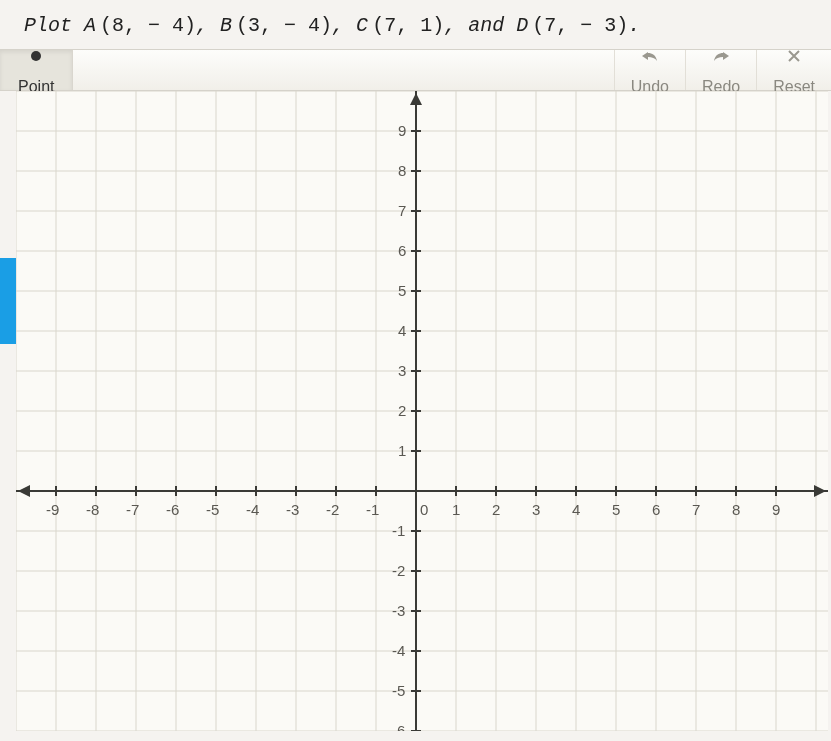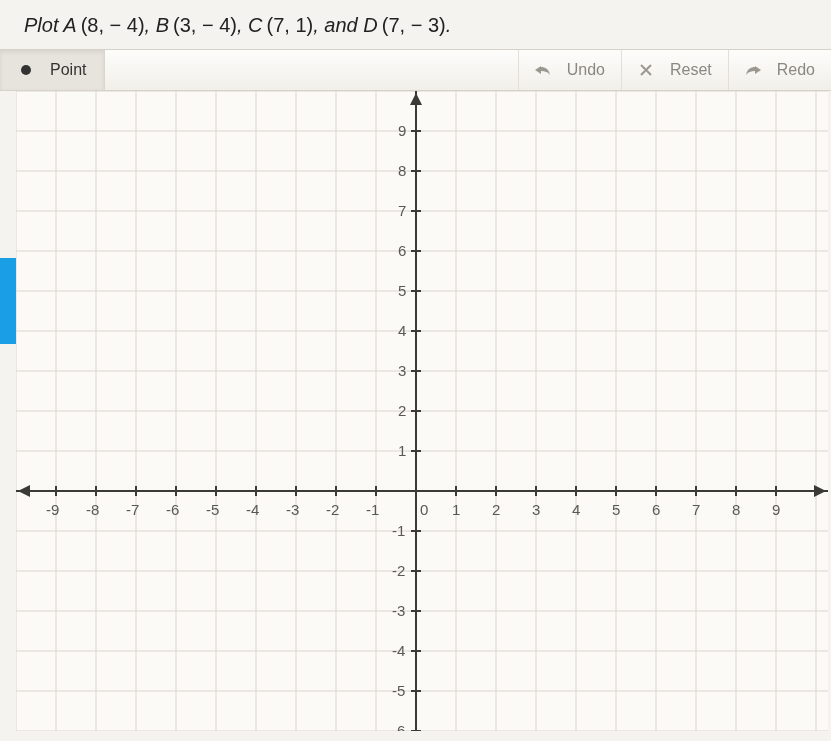--- a/index.html
+++ b/index.html
@@ -9,21 +9,21 @@
       width: 831px;
       height: 741px;
       position: relative;
       overflow: hidden;
     }
     .instruction {
       padding: 14px 30px 12px 24px;
       font-size: 20px;
       color: #222;
       font-style: italic;
-      font-family: Liberation Sans, sans-serif;
+      font-family: Liberation Mono, monospace;
     }
     .instruction .pt { font-style: italic; }
     .instruction .num { font-style: normal; }
     .toolbar {
       display: flex;
       align-items: stretch;
       height: 42px;
       background: linear-gradient(#fdfdfb, #f1efe9);
       border-top: 1px solid #d5d2ca;
       border-bottom: 1px solid #d5d2ca;
@@ -33,32 +33,32 @@
     }
     .toolbar .left { display: flex; }
     .toolbar .right { display: flex; margin-left: auto; gap: 0; }
     .tool-btn {
       display: flex;
       align-items: center;
       gap: 16px;
       padding: 0 18px;
       border-right: 1px solid #d9d6ce;
       cursor: pointer;
+      flex-direction: column;
     }
     .tool-btn.active {
       background: #e6e4dc;
       color: #333;
       box-shadow: inset 0 2px 4px rgba(0,0,0,0.08);
     }
     .tool-btn.right-btn {
       border-right: none;
       border-left: 1px solid #e2dfd7;
       padding: 0 16px;
       color: #8a8880;
-      justify-content: flex-end;
     }
     .icon { display: inline-flex; align-items: center; justify-content: center; width: 16px; height: 16px; }
     .graph-wrap {
       position: relative;
       width: 812px;
       height: 640px;
       margin-left: 16px;
       background: #fbfaf6;
       overflow: hidden;
     }
@@ -107,33 +107,33 @@
     <div class="tool-btn right-btn">
       <span class="icon">
         <svg width="16" height="12" viewBox="0 0 16 12">
           <path d="M6 2 L0 6 L6 10 V7 C10 7 13 8 15 11 C14 5 10 3 6 3 Z" fill="#9a988f"></path>
         </svg>
       </span>
       <span>Undo</span>
     </div>
     <div class="tool-btn right-btn">
       <span class="icon">
+        <svg width="16" height="12" viewBox="0 0 16 12">
+          <path d="M10 2 L16 6 L10 10 V7 C6 7 3 8 1 11 C2 5 6 3 10 3 Z" fill="#9a988f"></path>
+        </svg>
+      </span>
+      <span>Redo</span>
+    </div>
+    <div class="tool-btn right-btn">
+      <span class="icon">
         <svg width="12" height="12" viewBox="0 0 12 12">
           <path d="M1 1 L11 11 M11 1 L1 11" stroke="#9a988f" stroke-width="2"></path>
         </svg>
       </span>
       <span>Reset</span>
-    </div>
-    <div class="tool-btn right-btn">
-      <span class="icon">
-        <svg width="16" height="12" viewBox="0 0 16 12">
-          <path d="M10 2 L16 6 L10 10 V7 C6 7 3 8 1 11 C2 5 6 3 10 3 Z" fill="#9a988f"></path>
-        </svg>
-      </span>
-      <span>Redo</span>
     </div>
   </div>
 </div>
 
 <div class="graph-wrap">
   <svg class="grid" width="812" height="640">
       <line x1="0" y1="0" x2="0" y2="640" stroke="#d9d6cc" stroke-width="1"></line>
       <line x1="40" y1="0" x2="40" y2="640" stroke="#d9d6cc" stroke-width="1"></line>
       <line x1="80" y1="0" x2="80" y2="640" stroke="#d9d6cc" stroke-width="1"></line>
       <line x1="120" y1="0" x2="120" y2="640" stroke="#d9d6cc" stroke-width="1"></line>

